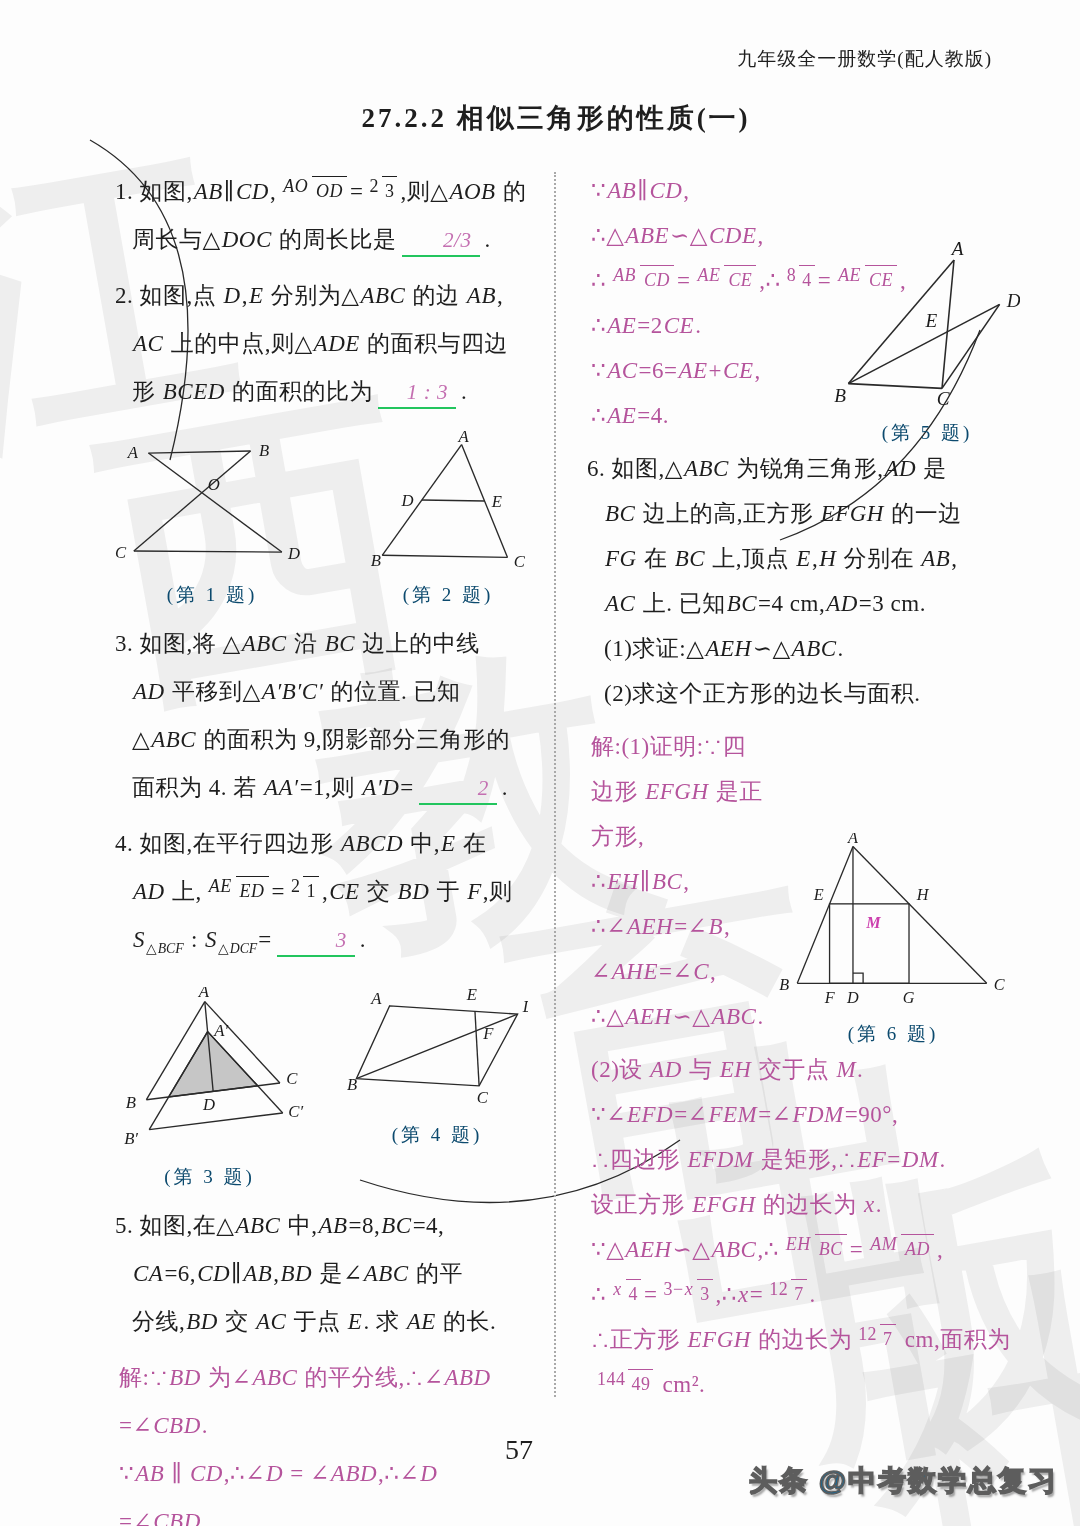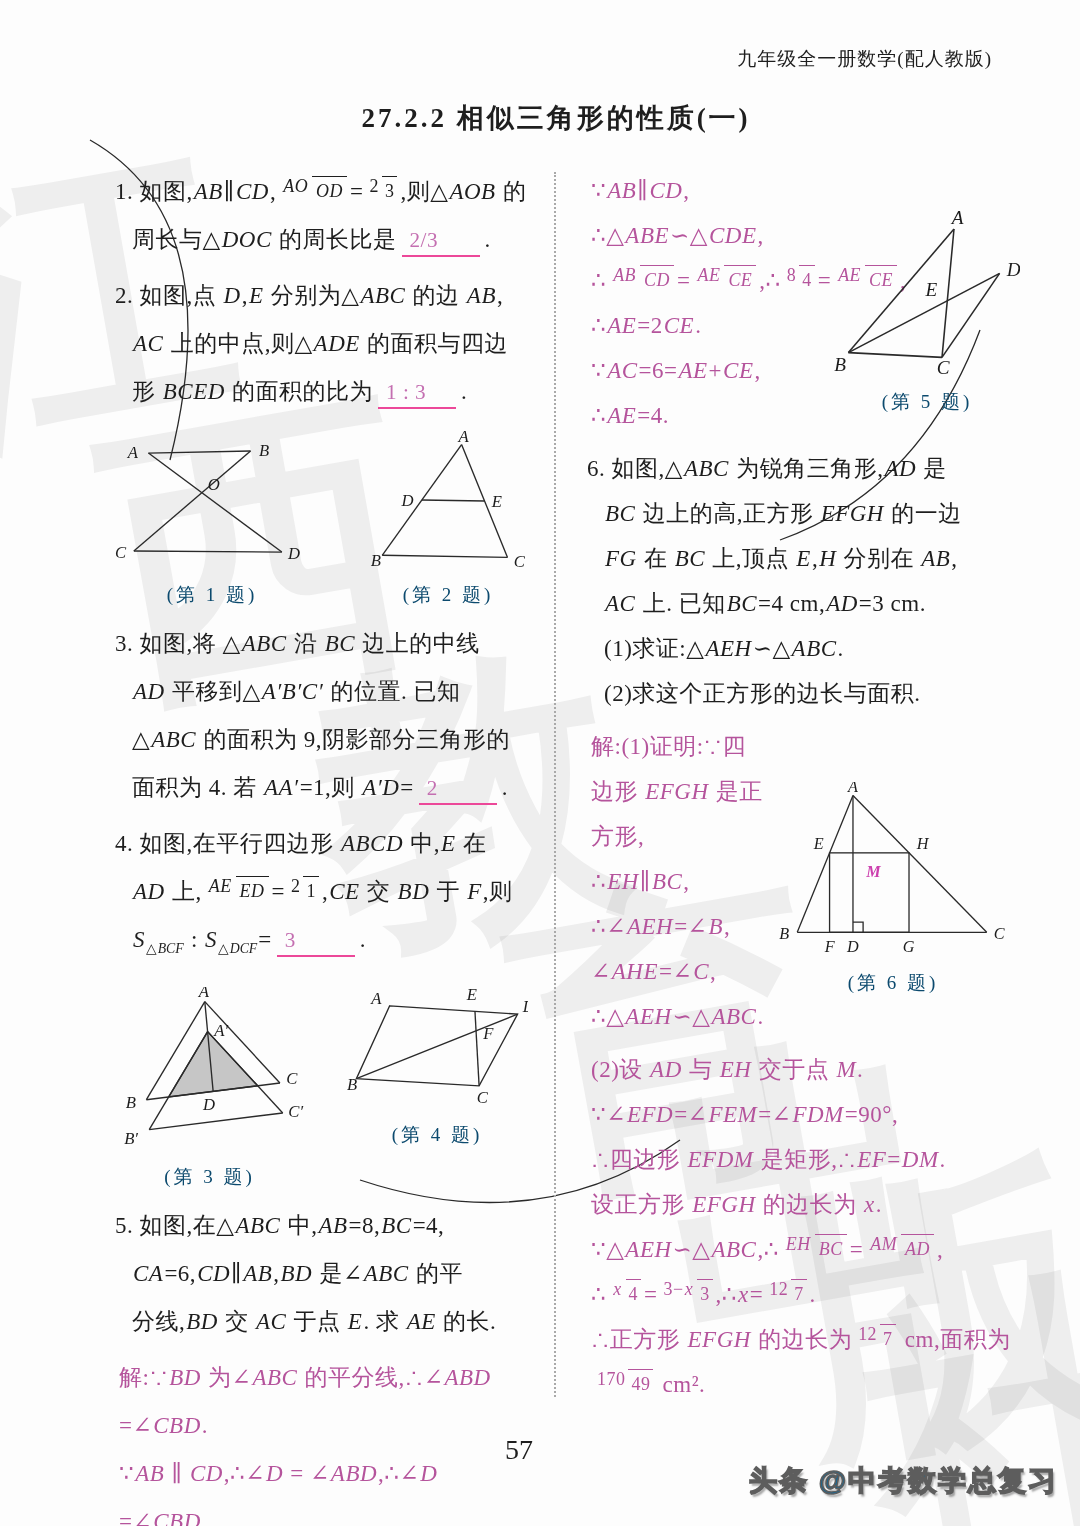--- a/index.html
+++ b/index.html
@@ -29,28 +29,28 @@
   .blk.sol2 .ln{padding-left:24px;color:var(--pink);}
   i{font-style:italic;padding:0 1px;}
   .rm{font-style:normal;}
   sub.sb{font-size:0.6em;font-style:normal;vertical-align:-0.45em;letter-spacing:0;}
   
   .fr{display:inline-flex;flex-direction:row;vertical-align:middle;text-align:center;
       font-size:0.78em;line-height:1.15;margin:0 3px;transform:translateY(-3px);}
   .fr .d{border-top:1.6px solid currentColor;padding:4px 3px;}
   .fr .n{padding:0 3px;}
   
-  .ans{display:inline-block;min-width:62px;padding:0 8px;margin:0 5px;text-align:left;
-       border-bottom:2px solid #ec4899;color:var(--ans);font-size:0.92em;
+  .ans{display:inline-block;min-width:62px;padding:0 8px;margin:0 5px;text-align:right;
+       border-bottom:2px solid #22c55e;color:var(--ans);font-style:italic;font-size:0.92em;
        line-height:1.3;}
   
   .figrow{display:flex;justify-content:space-between;padding:6px 14px 2px 18px;margin-bottom:10px;}
   figure{margin:0;text-align:center;}
   figcaption{font-size:19px;letter-spacing:3px;margin-top:6px;color:#0c4a6e;}
-  .solrow{display:flex;align-items:center;}
+  .solrow{display:flex;align-items:flex-end;}
   .solrow .lines{flex:1 1 auto;min-width:0;}
   svg text{font-size:16px;font-style:italic;fill:#1c1c1c;
            font-family:"Liberation Serif","DejaVu Serif",serif;}
   svg .pinklbl{fill:#cc3fae;font-weight:bold;}
   svg line,svg polyline,svg polygon,svg path{stroke:#2a2a2a;stroke-width:1.3;fill:none;}
   svg polygon.shade{fill:#c6c6c6;stroke:#2a2a2a;}
   
   .pageno{position:absolute;left:505px;top:1434px;font-size:28px;z-index:2;}
   .credit{position:absolute;right:22px;top:1462px;font-size:28px;font-weight:bold;z-index:2;
           letter-spacing:2px;color:#0369a1;-webkit-text-stroke:1.6px #5d5d5d;
@@ -299,21 +299,21 @@
               <span class="d">3</span>
             </span>,∴<i>x</i>=<span class="fr">
               <span class="n">12</span>
               <span class="d">7</span>
             </span>.</div>
           <div class="ln">∴正方形 <i>EFGH</i> 的边长为<span class="fr">
               <span class="n">12</span>
               <span class="d">7</span>
             </span><span class="rm"> cm</span>,面积为</div>
           <div class="ln"><span class="fr">
-              <span class="n">170</span>
+              <span class="n">144</span>
               <span class="d">49</span>
             </span><span class="rm"> cm²</span>.</div>
         </div>
     </div>
   </div>
 
   <div class="pageno">57</div>
   <div class="credit">头条 @中考数学总复习</div>
 </div>
 

